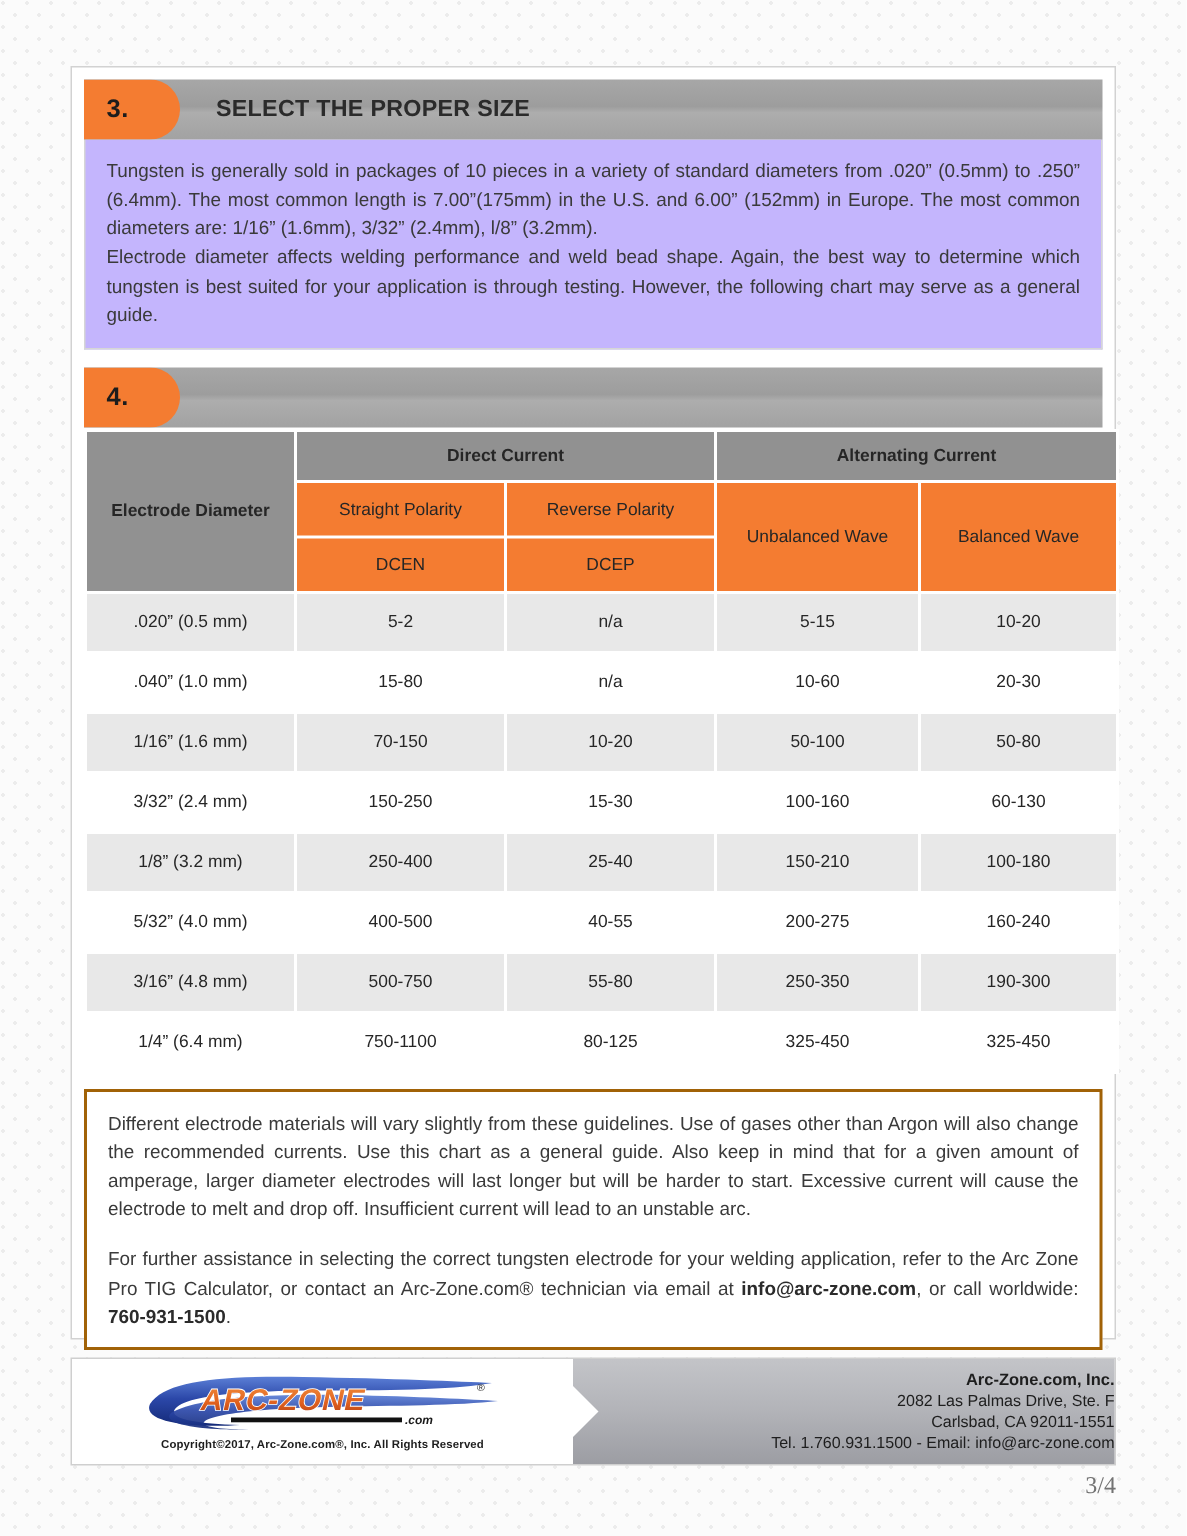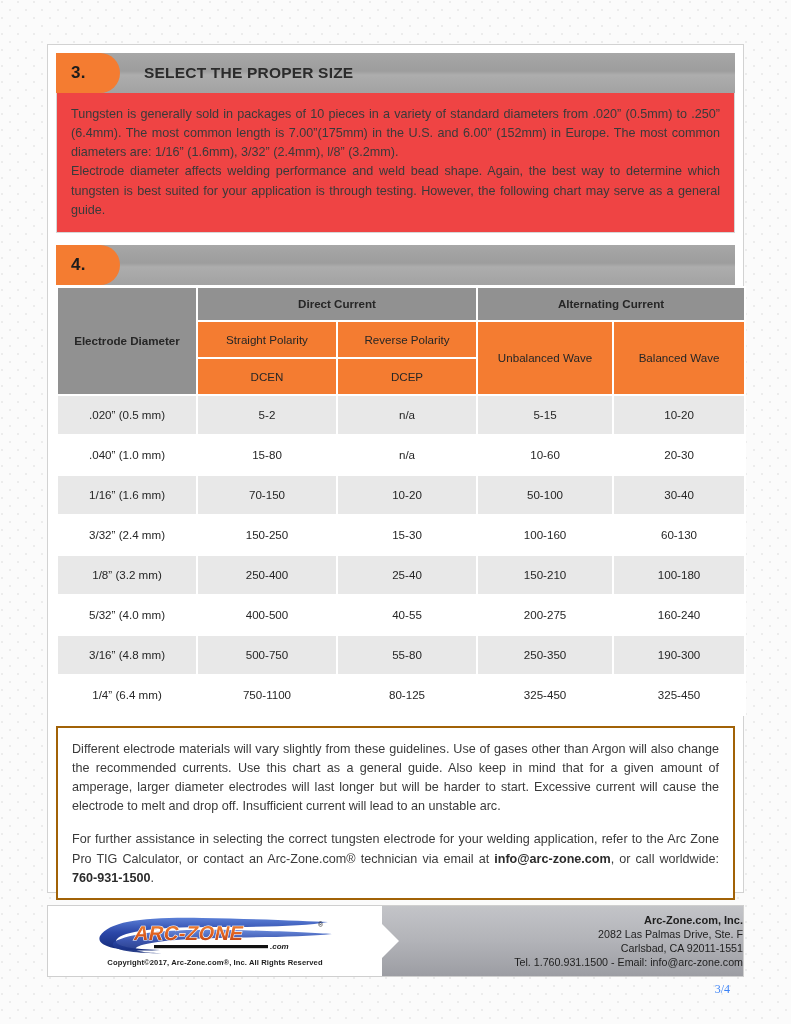--- a/index.html
+++ b/index.html
@@ -58,21 +58,21 @@
     letter-spacing: .2px;
     margin-left: 24px;
     white-space: nowrap;
   }
 
   
   .text-box {
     border: 1px solid #d6d6d6;
     border-top: none;
     padding: 12px 14px 12px 14px;
-    background: #ef4444;
+    background: #c4b5fd;
   }
   .text-box p {
     margin: 0;
     color: #3a3a3a;
     font-size: 12.6px;
     line-height: 1.52;
     text-align: justify;
   }
   .text-box p + p { margin-top: 0px; }
 
@@ -189,23 +189,23 @@
   .copyright {
     font-size: 7.6px;
     color: #1d1d1d;
     font-weight: bold;
     margin-top: 2px;
     letter-spacing: .1px;
   }
 
   #page-num {
     position: absolute;
-    right: 61px; top: 982px;
-    font-size: 12px;
-    color: #3b82f6;
+    right: 47px; top: 982px;
+    font-size: 16px;
+    color: #737373;
     font-family: "Liberation Serif", serif;
   }
 </style>
 </head>
 <body>
 
 <div id="page-panel">
 
   <div class="section-bar">
     <div class="section-num">
@@ -265,21 +265,21 @@
         <td class="cell">15-80</td>
         <td class="cell">n/a</td>
         <td class="cell">10-60</td>
         <td class="cell">20-30</td>
       </tr>
       <tr class="alt">
         <td class="cell">1/16” (1.6 mm)</td>
         <td class="cell">70-150</td>
         <td class="cell">10-20</td>
         <td class="cell">50-100</td>
-        <td class="cell">30-40</td>
+        <td class="cell">50-80</td>
       </tr>
       <tr>
         <td class="cell">3/32” (2.4 mm)</td>
         <td class="cell">150-250</td>
         <td class="cell">15-30</td>
         <td class="cell">100-160</td>
         <td class="cell">60-130</td>
       </tr>
       <tr class="alt">
         <td class="cell">1/8” (3.2 mm)</td>

